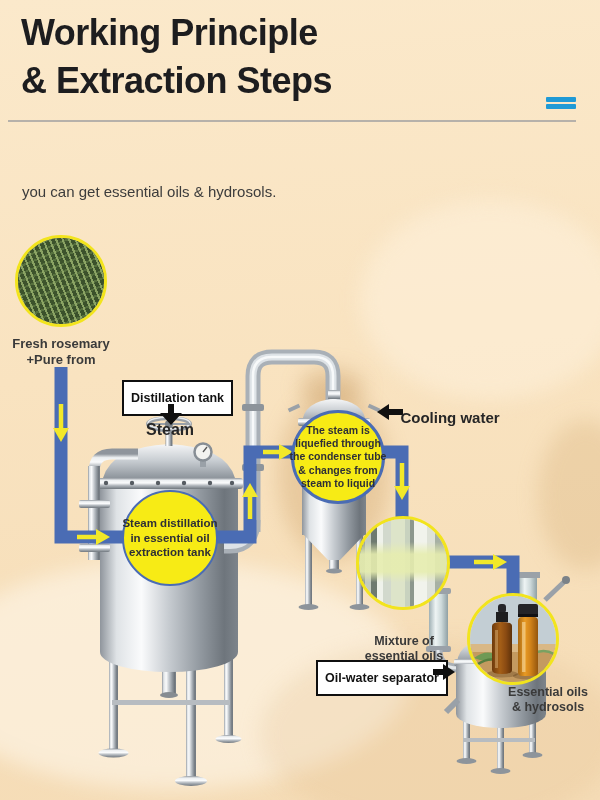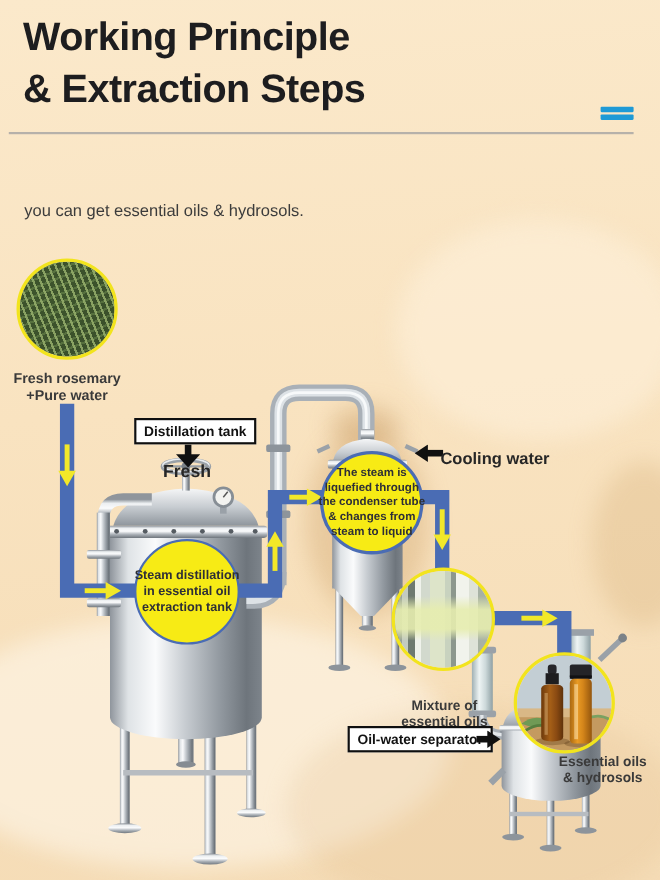--- a/index.html
+++ b/index.html
@@ -12,21 +12,21 @@
   .blob{position:absolute;border-radius:50%;filter:blur(10px);pointer-events:none;}
   .title-line{position:absolute;left:21px;font-weight:bold;font-size:36px;color:#1d1d1f;letter-spacing:-0.5px;white-space:nowrap;}
   .eq-bar{position:absolute;left:546px;width:30px;height:5px;border-radius:1px;}
   .divider{position:absolute;left:8px;top:120px;width:568px;height:2px;background:#b6b1aa;}
   .subtitle-line{position:absolute;left:22px;font-size:15px;color:#3c3c3c;white-space:nowrap;}
   .photo-circle{position:absolute;border-radius:50%;box-sizing:border-box;overflow:hidden;}
   .callout{position:absolute;border-radius:50%;box-sizing:border-box;display:flex;flex-direction:column;
     align-items:center;justify-content:center;text-align:center;font-weight:bold;color:#2e2f36;}
   .callout div{white-space:nowrap;}
   .boxlabel{position:absolute;background:#ffffff;border:2px solid #0f0f0f;font-size:12.5px;font-weight:bold;
-    color:#111;padding:4px 7px;white-space:nowrap;box-sizing:border-box;height:24px;display:flex;align-items:center;}
+    color:#111;padding:16px 7px;white-space:nowrap;box-sizing:border-box;height:24px;display:flex;align-items:center;}
   .caption{position:absolute;text-align:center;font-weight:bold;color:#3a3a3a;font-size:12.5px;line-height:1.2;}
   .flowtext{position:absolute;font-weight:bold;color:#262626;text-align:center;}
   .rosemary-fill{width:100%;height:100%;
     background:
       repeating-linear-gradient(68deg, rgba(150,175,108,.85) 0 2px, rgba(150,175,108,0) 2px 6px),
       repeating-linear-gradient(-22deg, rgba(88,114,63,.9) 0 2px, rgba(58,80,42,.9) 2px 7px),
       radial-gradient(circle at 35% 35%, #5d7a44, #3c5230 70%);}
   .mixture-fill{width:100%;height:100%;
     background:
       linear-gradient(180deg, rgba(240,243,225,0) 26%, rgba(230,237,175,.9) 40% 60%, rgba(240,243,225,0) 72%),
@@ -248,42 +248,42 @@
   <div class="callout" style="left:291px;top:410px;width:94px;height:94px;background:#f7eb15;border:3px solid #4a6cb4;font-size:10.5px;line-height:1.25;">
     <div>The steam is</div>
     <div>liquefied through</div>
     <div>the condenser tube</div>
     <div>&amp; changes from</div>
     <div>steam to liquid</div>
   </div>
 
   <div class="caption" style="left:0px;top:336px;width:122px;font-size:13px;">
     <div>Fresh rosemary</div>
-    <div>+Pure water</div>
+    <div>+Pure from</div>
   </div>
 
   <div class="caption" style="left:352px;top:611px;width:104px;margin-top:23px;">
     <div>Mixture of</div>
     <div>essential oils</div>
     <div>&amp; water</div>
   </div>
 
   <div class="caption" style="left:496px;top:685px;width:104px;">
     <div>Essential oils</div>
     <div>&amp; hydrosols</div>
   </div>
 
   <div class="boxlabel" style="left:122px;top:380px;">
     <span>Distillation tank</span>
   </div>
   <svg class="ptr-arrow" style="left:160px;top:404px;" width="22" height="21" viewBox="0 0 22 21">
     <rect x="8" y="0" width="6" height="10" fill="#101010"></rect>
       <polygon points="0,9 22,9 11,21" fill="#101010"></polygon>
   </svg>
-  <div class="flowtext" style="left:122px;top:421px;width:96px;font-size:16px;">Fresh</div>
+  <div class="flowtext" style="left:122px;top:421px;width:96px;font-size:16px;">Steam</div>
 
   <svg class="ptr-arrow" style="left:377px;top:404px;" width="26" height="16" viewBox="0 0 26 16">
     <polygon points="0,8 12,0 12,16" fill="#101010"></polygon>
       <rect x="11" y="5" width="15" height="6" fill="#101010"></rect>
   </svg>
   <div class="flowtext" style="left:394px;top:409px;width:112px;font-size:15px;">Cooling water</div>
 
   <div class="boxlabel" style="left:316px;top:660px;">
     <span>Oil-water separator</span>
   </div>

